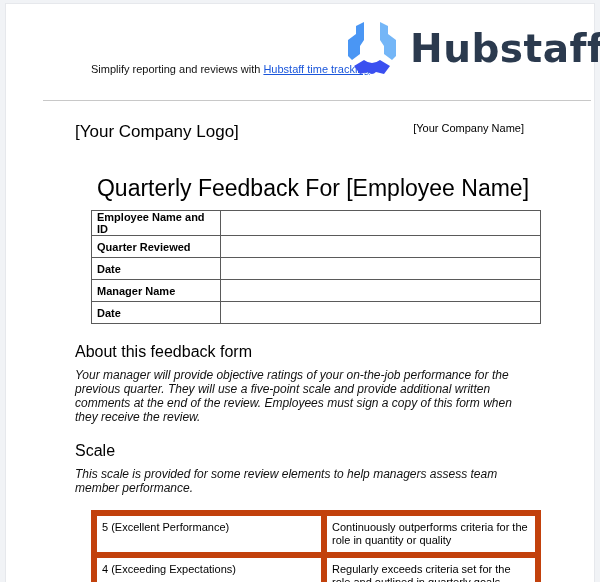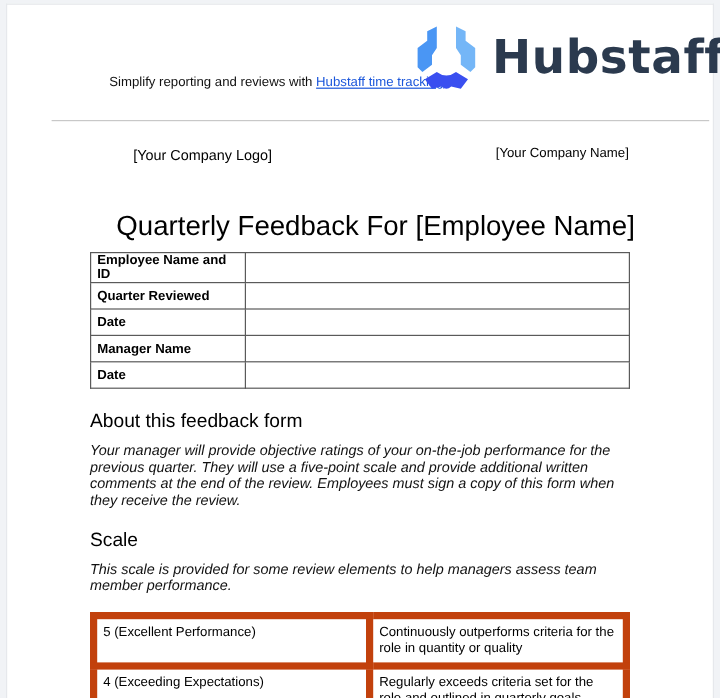--- a/index.html
+++ b/index.html
@@ -62,22 +62,21 @@
       left: 37px;
       top: 96px;
       width: 548px;
       height: 1px;
       background: #c8c8c8;
     }
     .company-logo {
       position: absolute;
       left: 69px;
       top: 118px;
-      font-size: 12px;
-      margin-left: 36px;
+      font-size: 17px;
     }
     .company-name {
       position: absolute;
       right: 70px;
       top: 118px;
       font-size: 11px;
     }
     .title {
       position: absolute;
       left: 69px;
@@ -85,20 +84,21 @@
       top: 158px;
       text-align: center;
       font-size: 23px;
       font-weight: normal;
       margin: 13px;
       white-space: nowrap;
     }
     table {
       border-collapse: collapse;
       position: absolute;
+      margin-left: 16px;
     }
     .info-table {
       left: 69px;
       top: 206px;
       width: 450px;
     }
     .info-table td {
       border: 1px solid #5a5a5a;
       height: 21px;
       padding: 0 5px;

